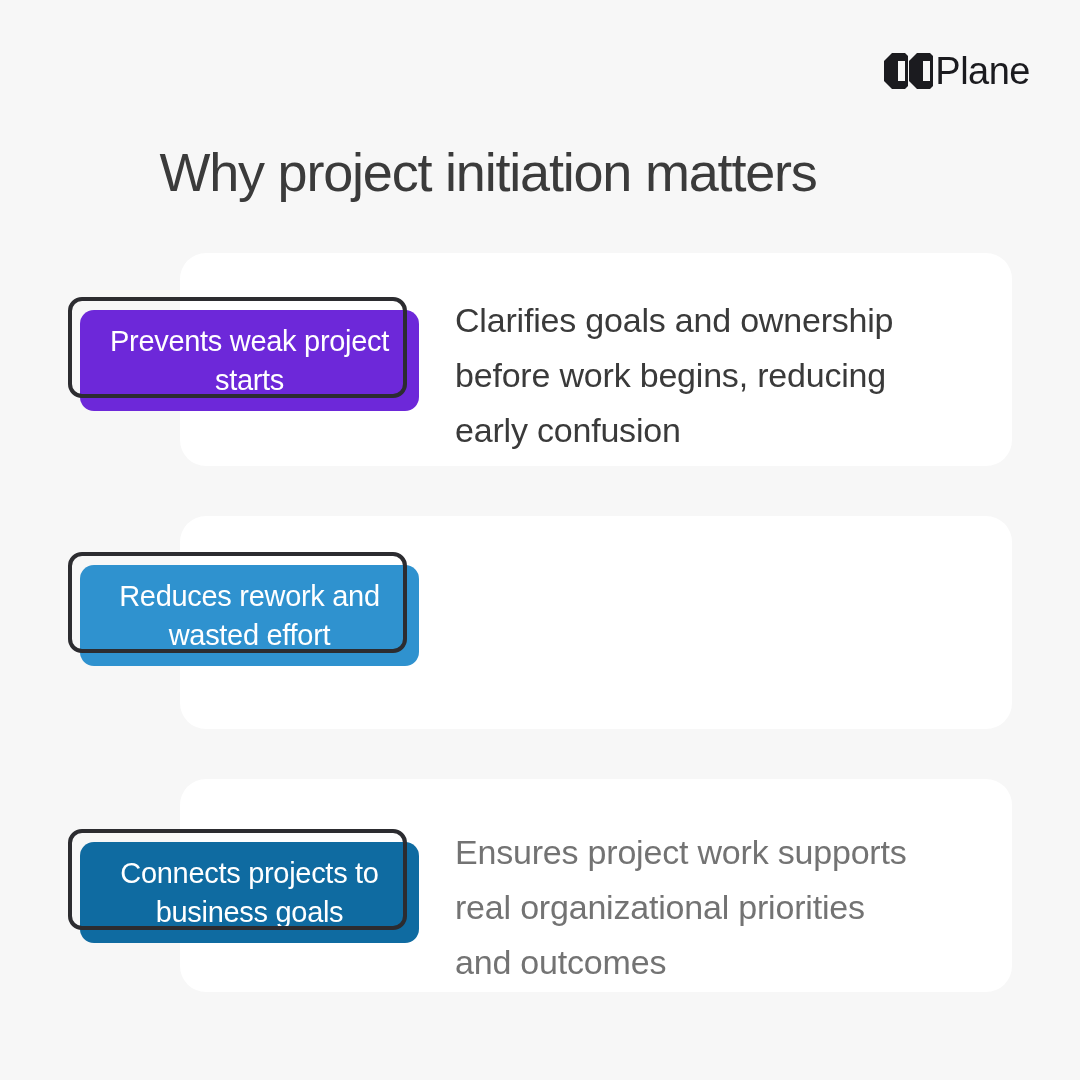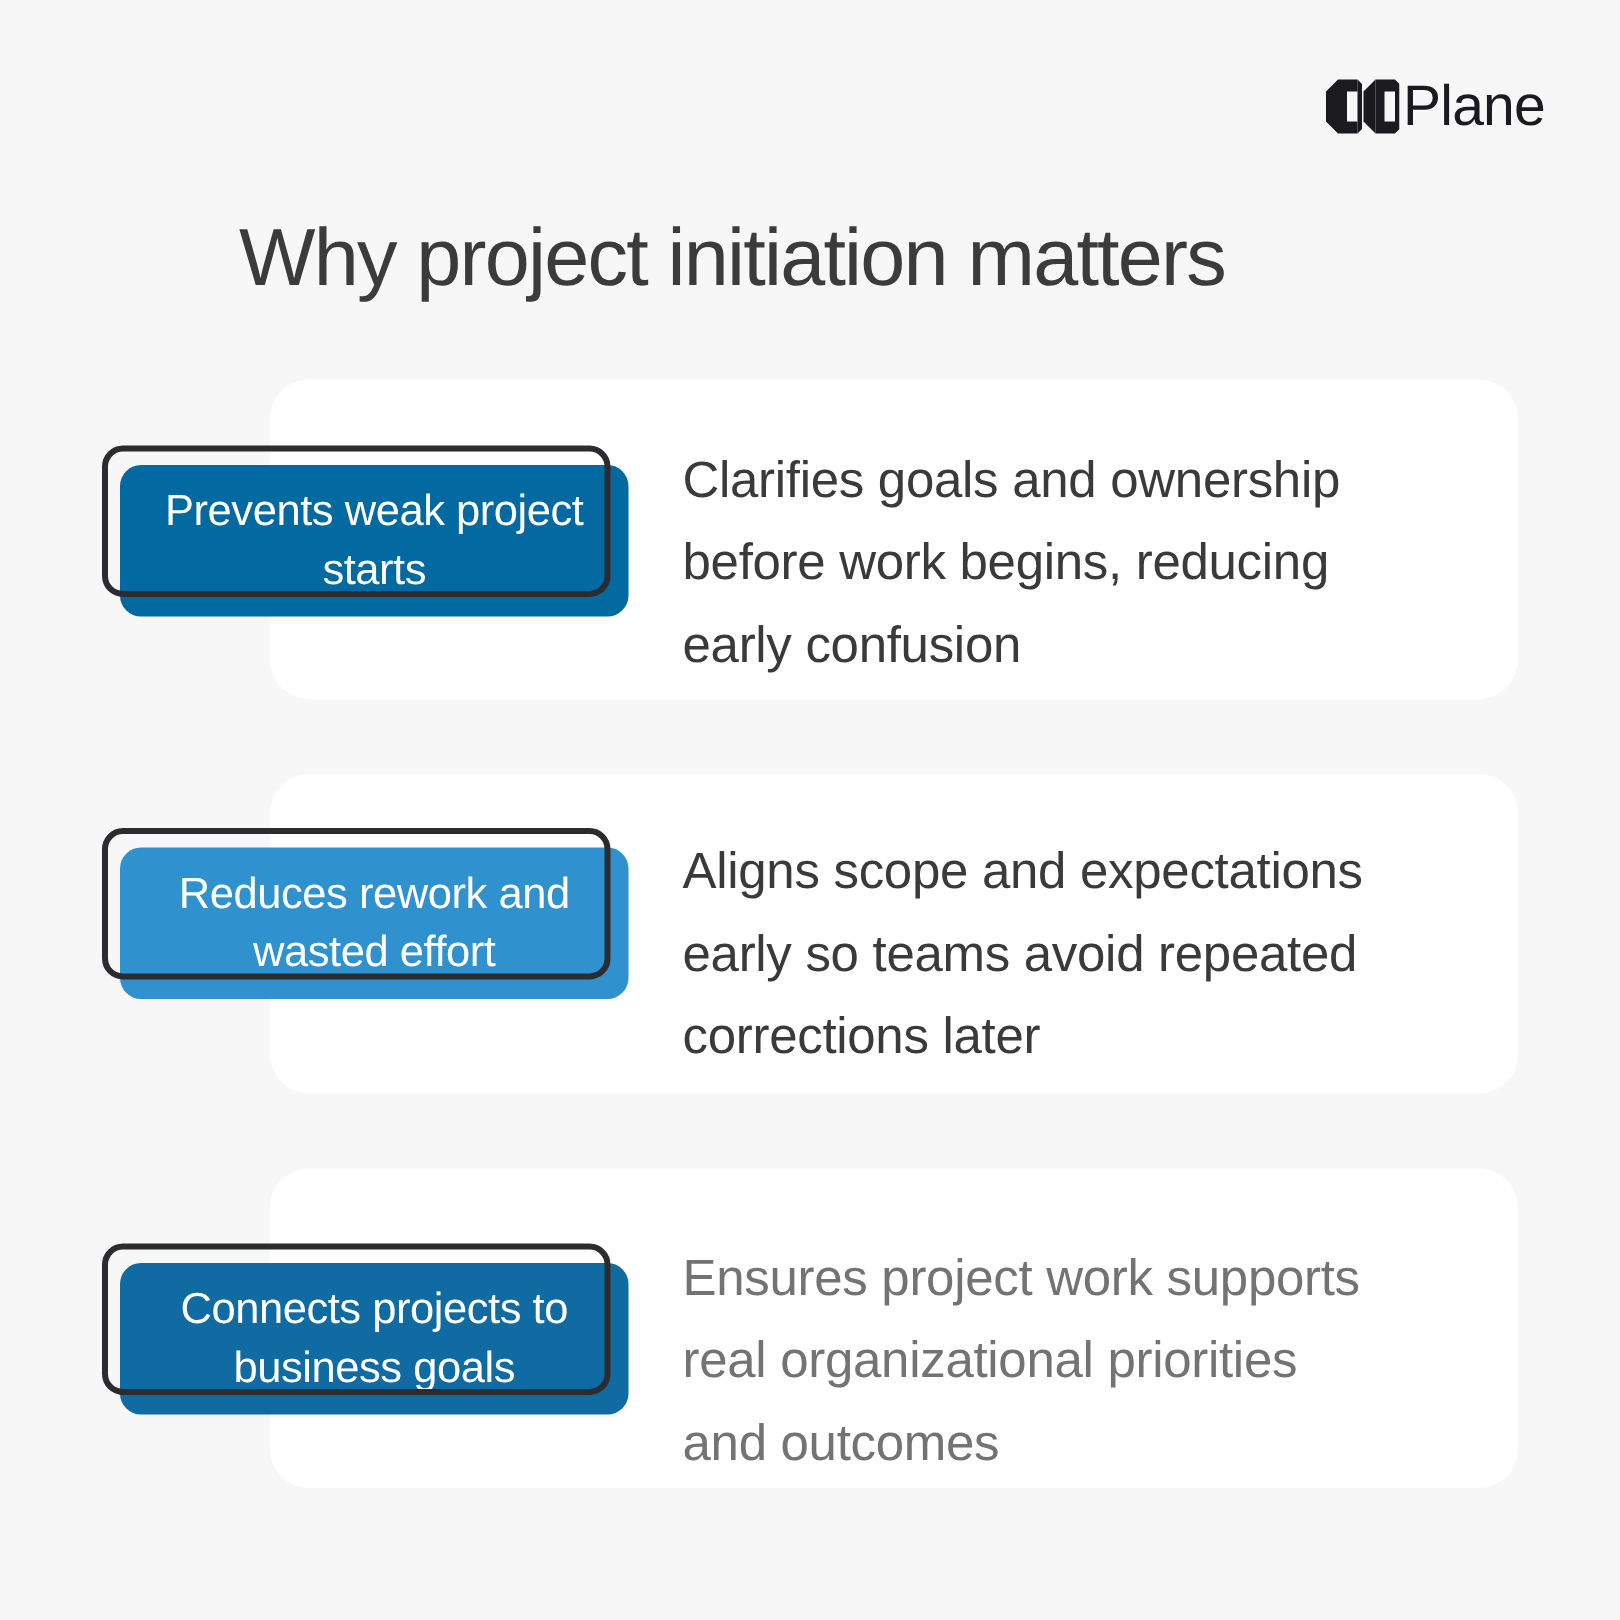--- a/index.html
+++ b/index.html
@@ -151,33 +151,32 @@
   <span class="brand-name" style="color: rgb(27, 27, 31);">Plane</span>
 </div>
 
 <h1 class="page-title" style="color: rgb(59, 59, 59);">Why project initiation matters</h1>
 
 <div class="cards">
 
   <div class="row">
     <div class="card-panel" style="background: rgb(255, 255, 255);"></div>
     <div class="badge">
-      <div class="badge-chip" style="background: #0369a1;">Prevents weak project starts</div>
+      <div class="badge-chip" style="background: #6d28d9;">Prevents weak project starts</div>
       <div class="badge-outline" style="border-color: rgb(44, 44, 48);"></div>
     </div>
     <p class="desc" style="color: rgb(58, 58, 58);">Clarifies goals and ownership before work begins, reducing early confusion</p>
   </div>
 
   <div class="row">
     <div class="card-panel" style="background: rgb(255, 255, 255);"></div>
     <div class="badge">
       <div class="badge-chip" style="background: rgb(47, 146, 207);">Reduces rework and wasted effort</div>
       <div class="badge-outline" style="border-color: rgb(44, 44, 48);"></div>
     </div>
-    <p class="desc" style="color: rgb(58, 58, 58);">Aligns scope and expectations early so teams avoid repeated corrections later</p>
   </div>
 
   <div class="row">
     <div class="card-panel" style="background: rgb(255, 255, 255);"></div>
     <div class="badge">
       <div class="badge-chip" style="background: rgb(15, 107, 161);">Connects projects to business goals</div>
       <div class="badge-outline" style="border-color: rgb(44, 44, 48);"></div>
     </div>
     <p class="desc" style="color: #737373;">Ensures project work supports real organizational priorities and outcomes</p>
   </div>

